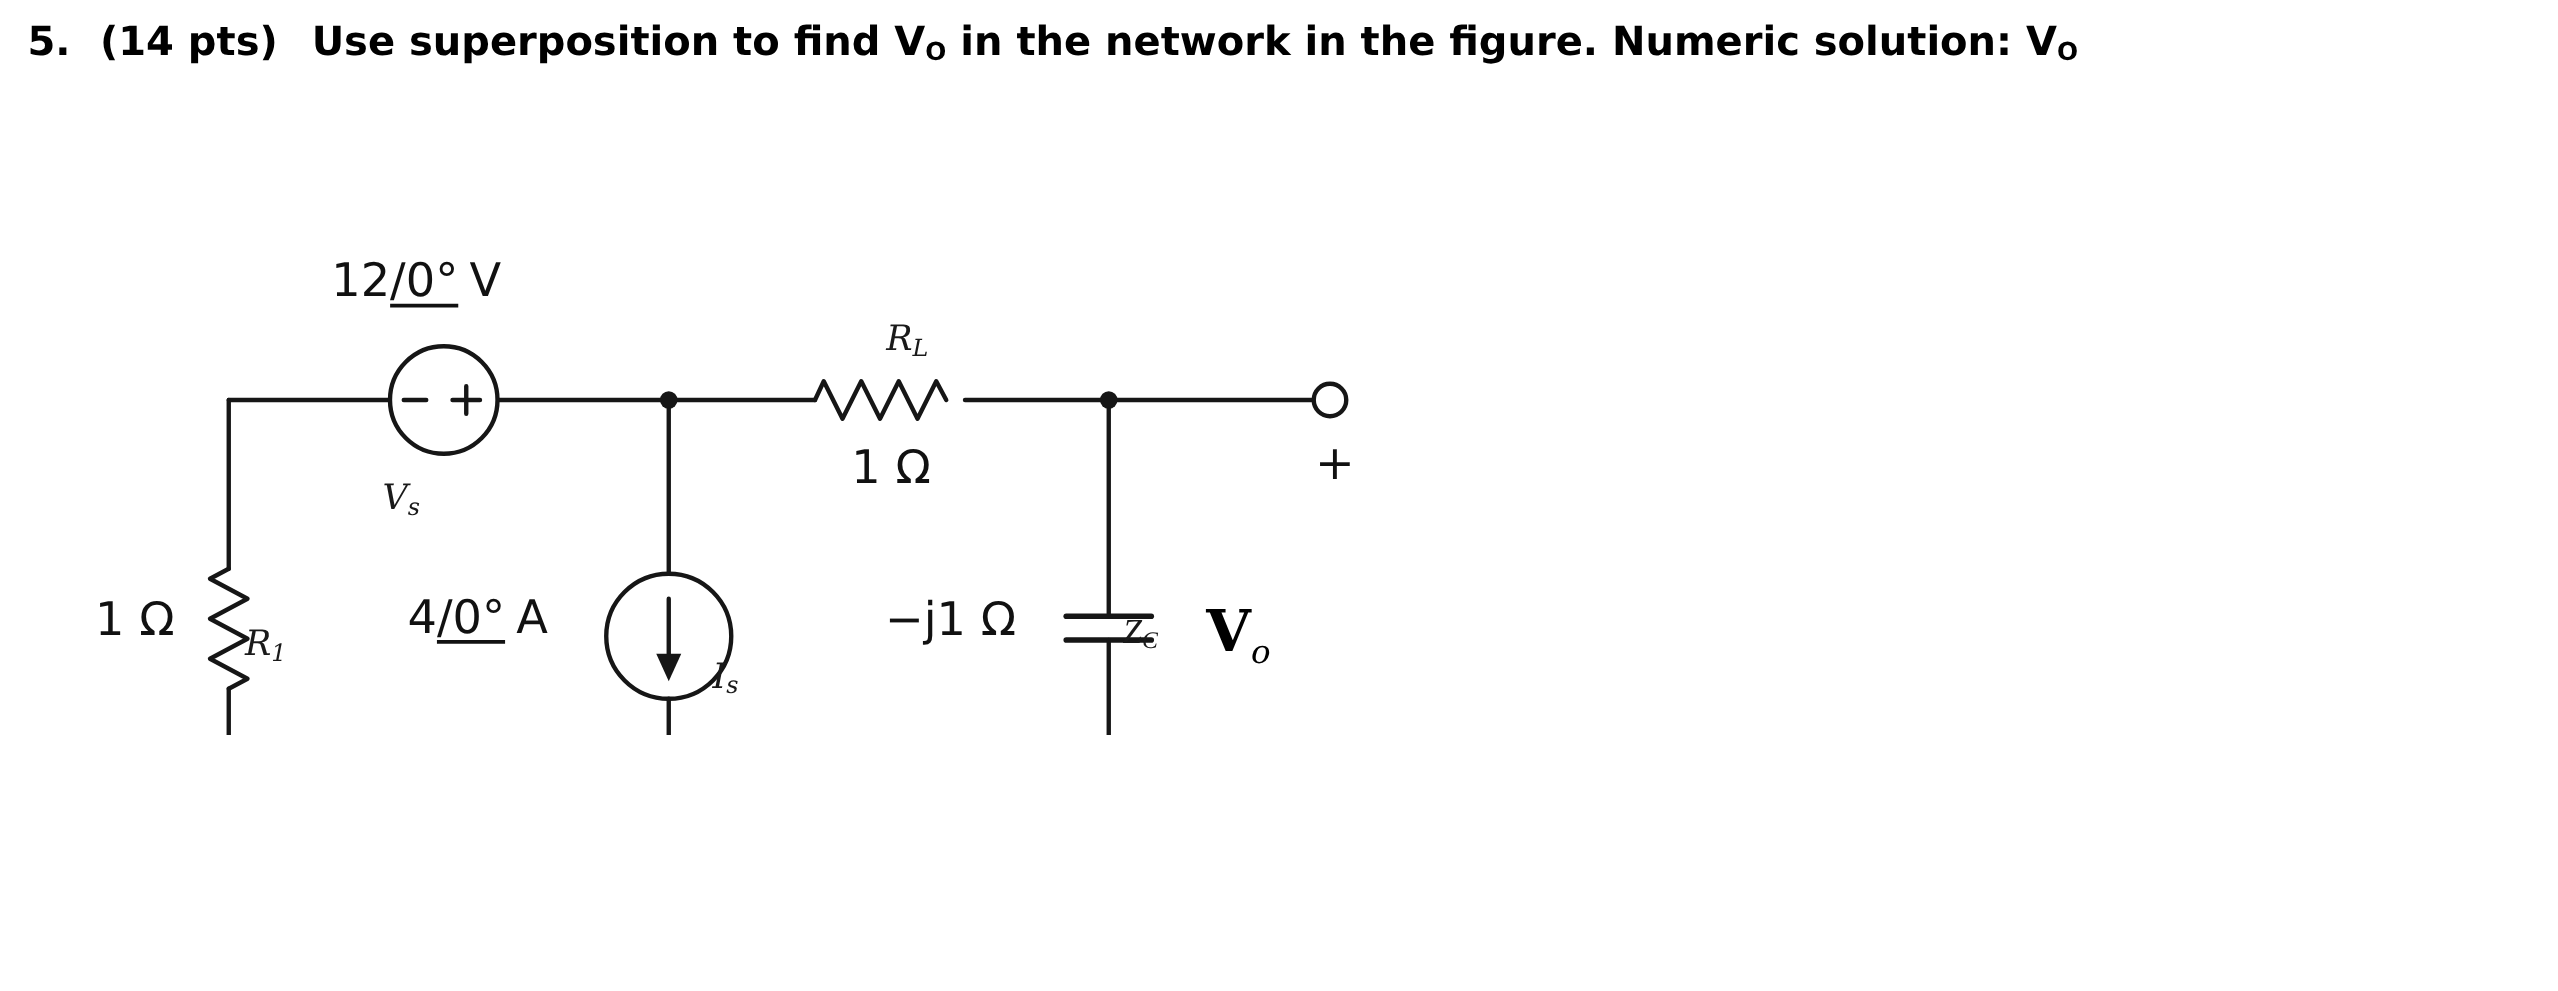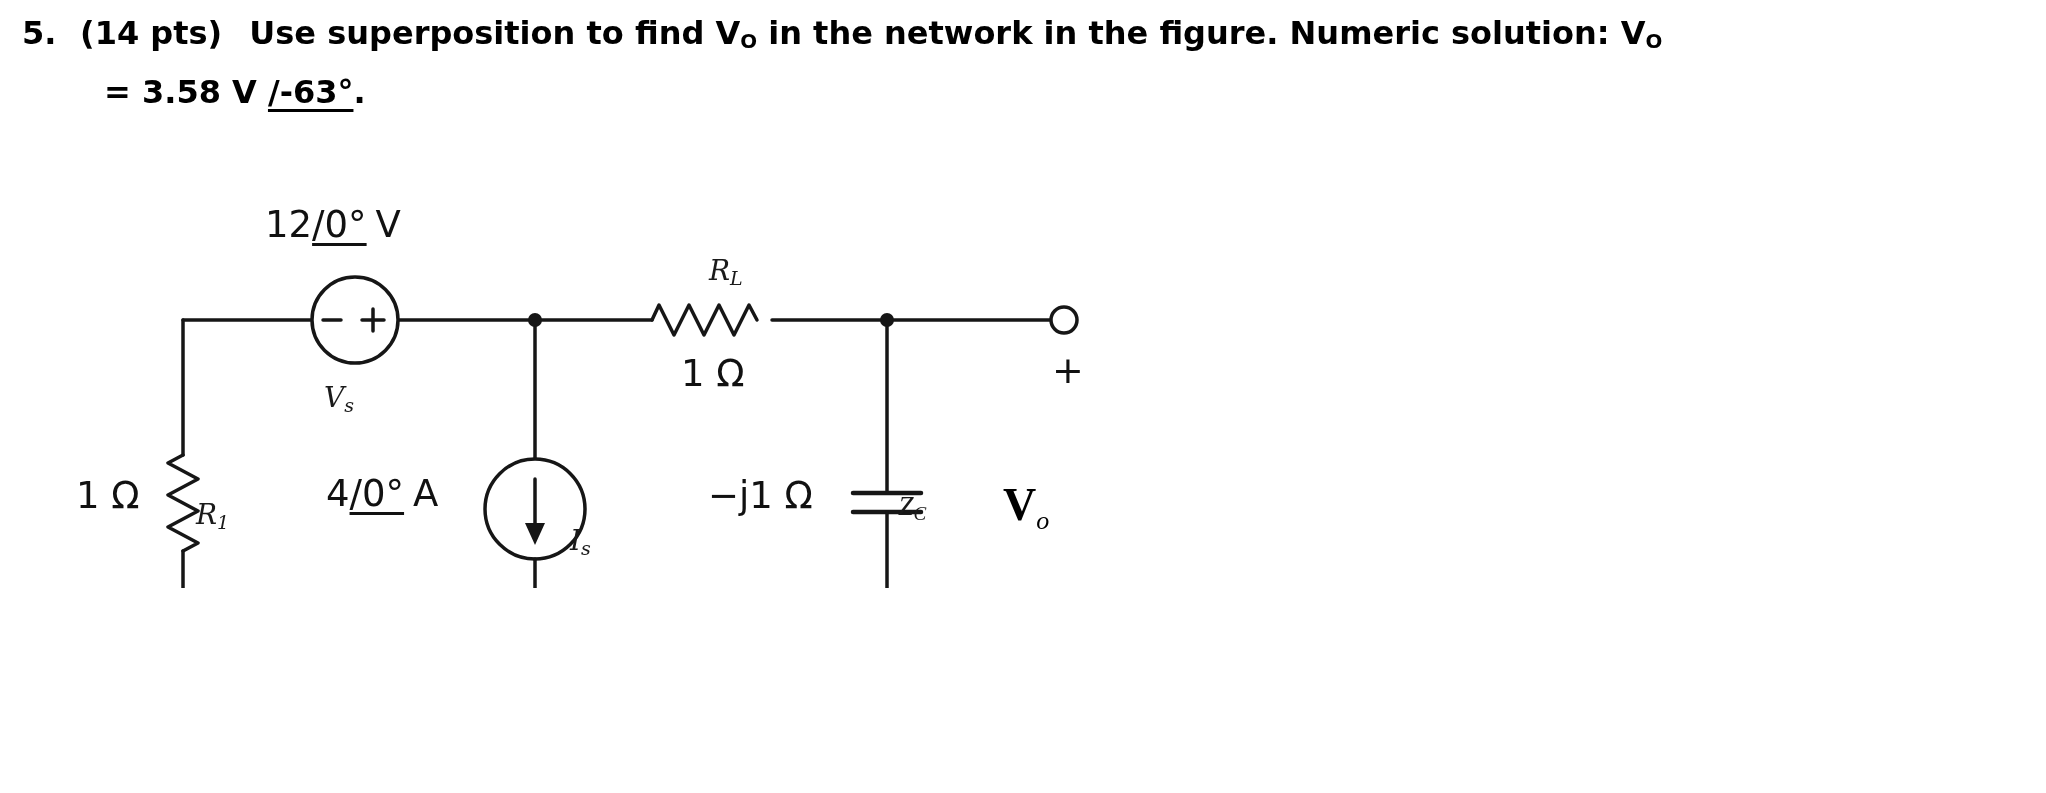--- a/index.html
+++ b/index.html
@@ -87,24 +87,20 @@
 <div class="page">
 
   <div class="problem">
     <div class="pline1">
       <span class="pnum">5.</span><span class="ppts">(14 pts)</span>
       <span>Use superposition to find</span>
       <span><span>V</span><sub class="vsub">O</sub></span>
       <span>in the network in the figure. Numeric solution:</span>
       <span><span>V</span><sub class="vsub">O</sub></span>
     </div>
-    <div class="pline2">
-      <span>= 3.58 V</span>
-      <span class="angle-u">/-63°</span><span>.</span>
-    </div>
   </div>
 
   <svg class="circuit" width="2046" height="793" viewBox="0 0 2046 793">
 
     <path class="wire" d="M183,320 H312"></path>
     <path class="wire" d="M398,320 H652"></path>
     <path class="wire" d="M772,320 H1051"></path>
 
     <path class="wire" d="M183,320 V455"></path>
     <path class="wire" d="M183,455 l-15,8 l30,16 l-30,16 l30,16 l-30,16 l30,16 l-15,8"></path>
@@ -135,21 +131,21 @@
     <circle class="node" cx="887" cy="679" r="7"></circle>
 
     <circle class="hollow" cx="1064" cy="320" r="13"></circle>
     <circle class="hollow" cx="1064" cy="679" r="13"></circle>
   </svg>
 
   <div class="clabel" style="left:265px; top:203px;text-align:right;">
     <span>12</span><span class="ang">/0°</span><span class="unit">V</span>
   </div>
 
-  <div class="hw" style="left:306px; top:381px;margin-left:18px;">
+  <div class="hw" style="left:306px; top:381px;">
     <span>V</span><sub>s</sub>
   </div>
 
   <div class="clabel" style="left:326px; top:472px;">
     <span>4</span><span class="ang">/0°</span><span class="unit">A</span>
   </div>
 
   <div class="hw" style="left:570px; top:524px;">
     <span>I</span><sub>s</sub>
   </div>
@@ -168,17 +164,17 @@
 
   <div class="clabel" style="left:708px; top:474px;">−j1 Ω</div>
 
   <div class="hw" style="left:898px; top:490px;font-family:Liberation Serif, serif;">
     <span>Z</span><sub>C</sub>
   </div>
 
   <div class="sign" style="left:1052px; top:348px;">+</div>
   <div class="sign" style="left:1052px; top:603px;">−</div>
 
-  <div class="vo-label" style="left:1003px; top:478px;font-family:Liberation Serif, serif;">
+  <div class="vo-label" style="left:965px; top:478px;">
     <span>V</span><sub>o</sub>
   </div>
 
 </div>
 
 </body></html>

